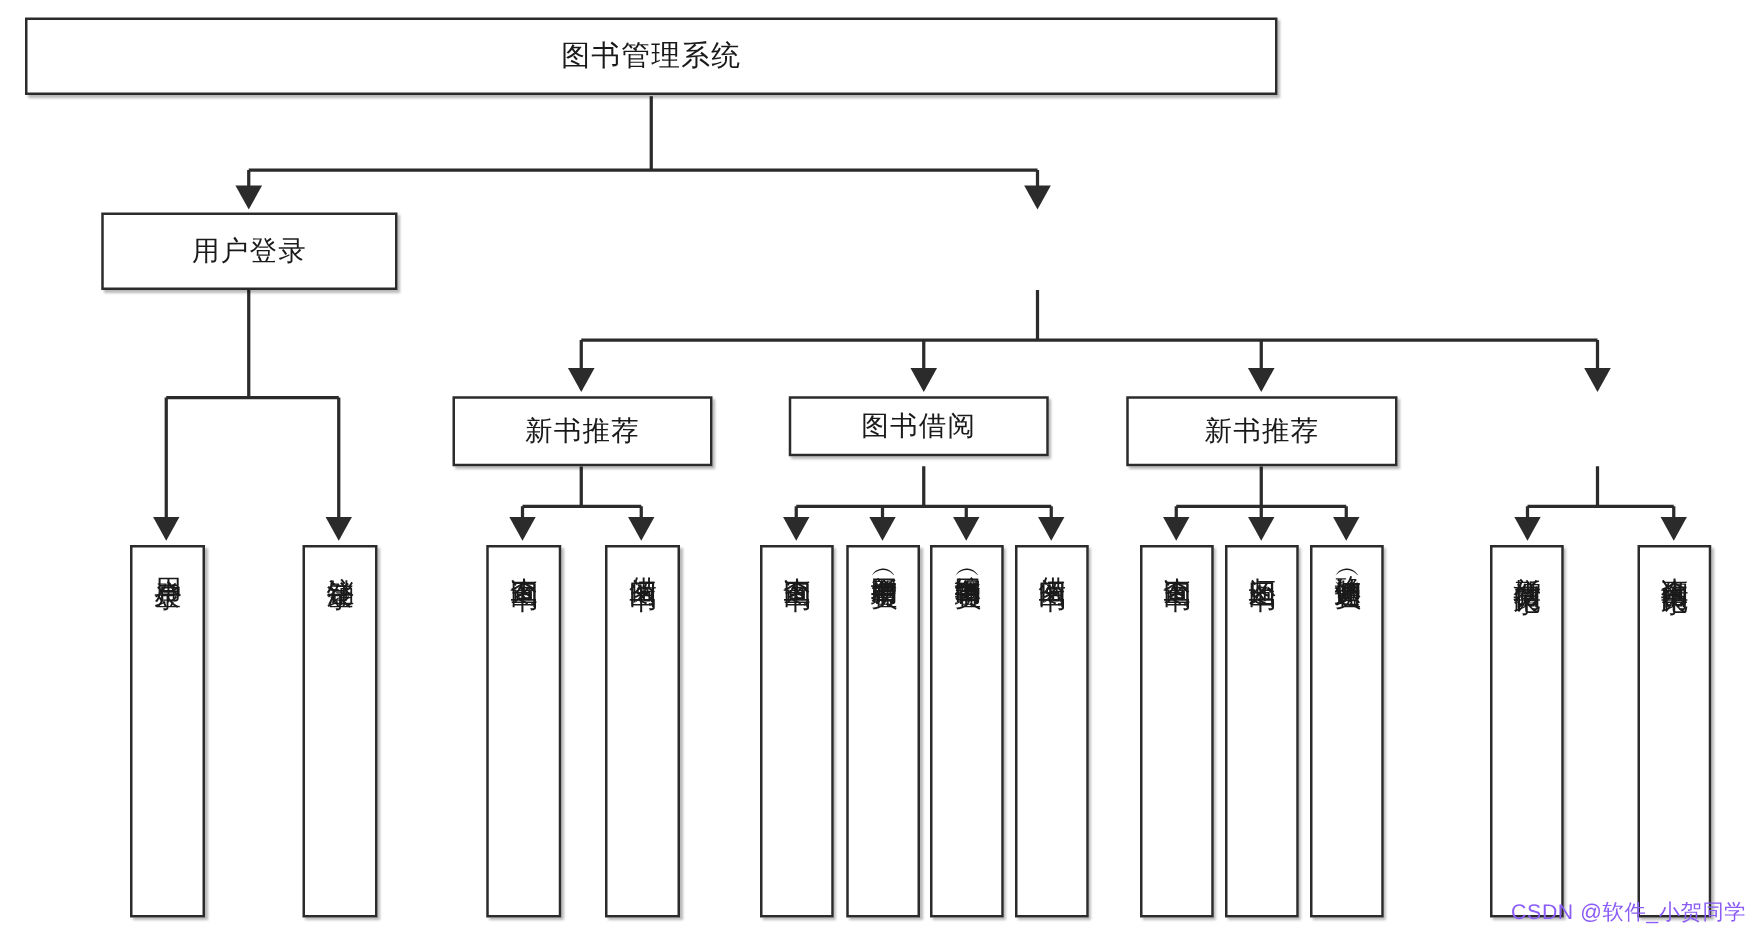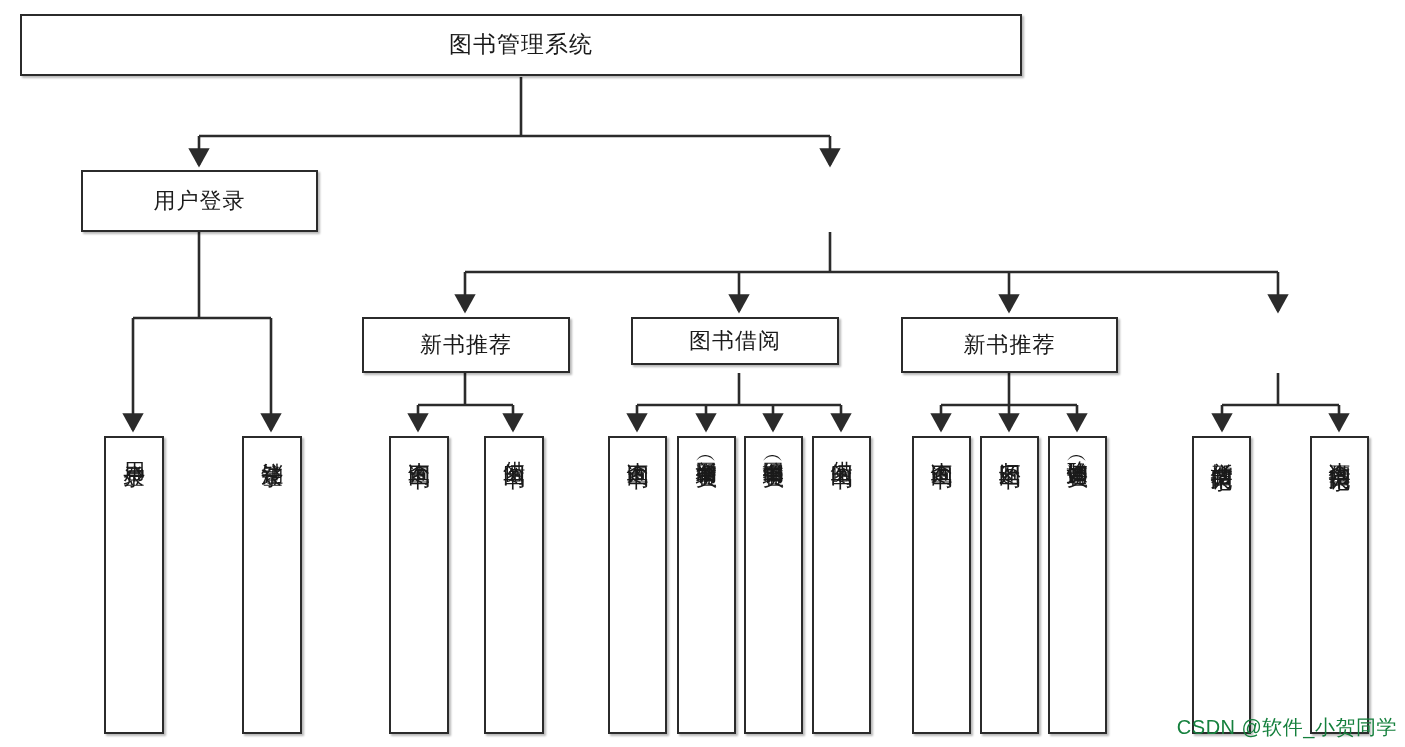--- a/index.html
+++ b/index.html
@@ -69,22 +69,22 @@
     max-height: 100%;
   }
   .node.vert.tall .label {
     font-size: 21px;
     letter-spacing: 1px;
   }
   #watermark {
     position: absolute;
     right: 8px;
     bottom: 6px;
-    font-size: 20px;
-    color: #15803d;
+    font-size: 17px;
+    color: #8b5cf6;
     letter-spacing: 0.5px;
     z-index: 5;
     white-space: nowrap;
   }
 </style>
 </head>
 <body>
 
 <div id="canvas">
 

